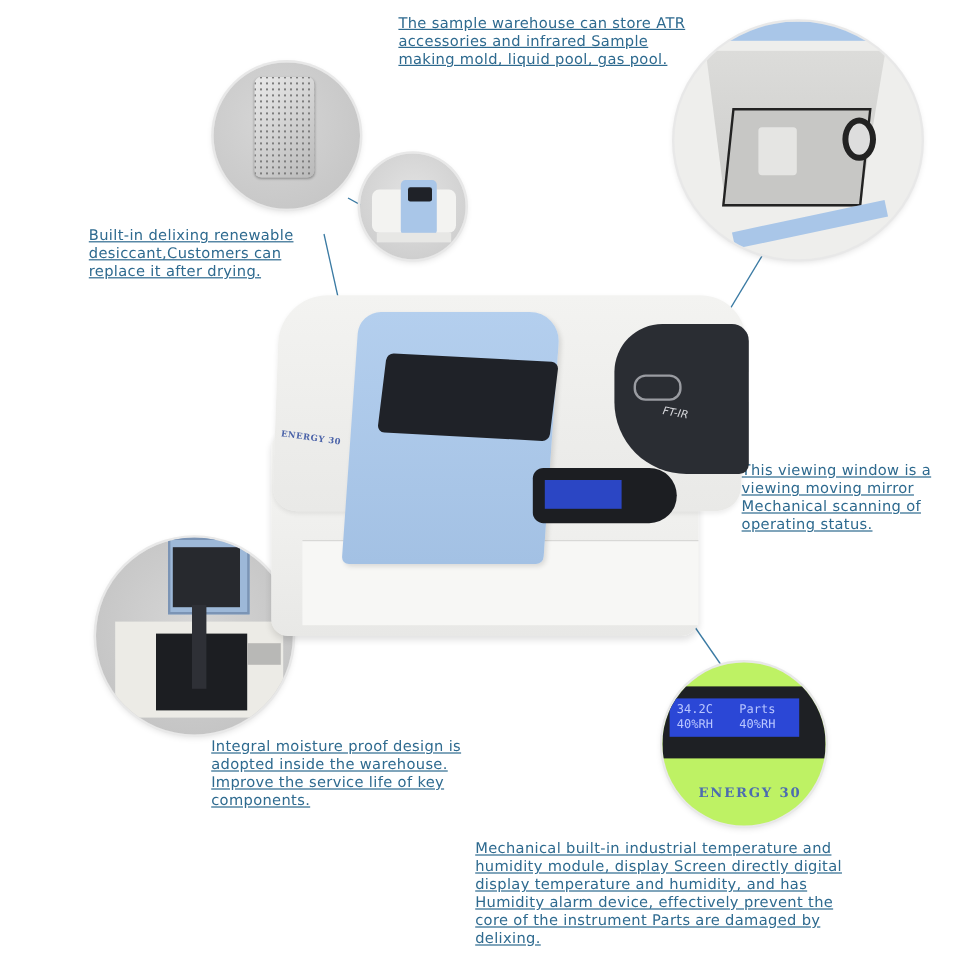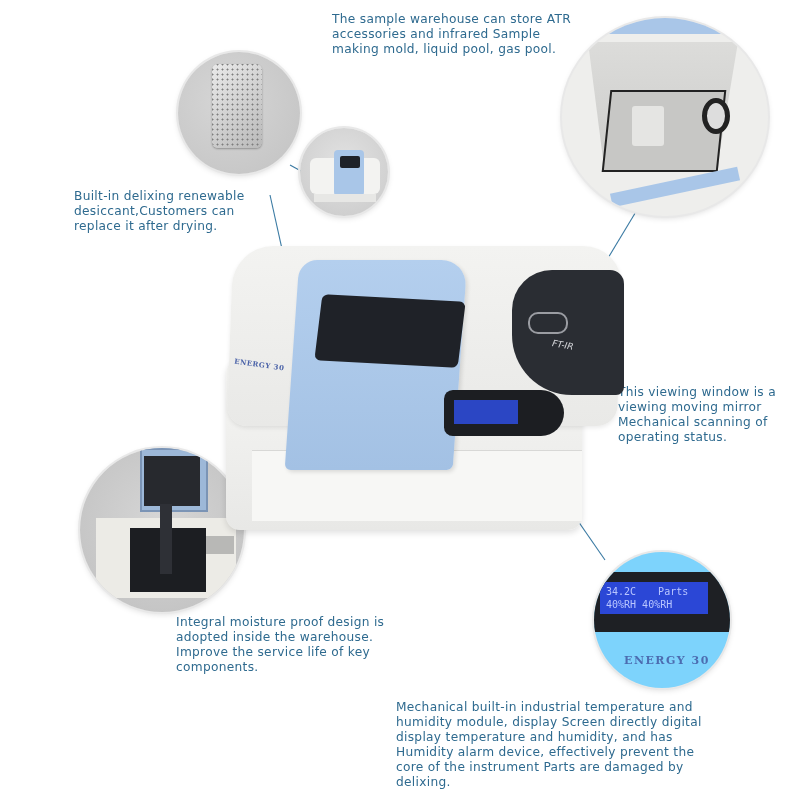--- a/index.html
+++ b/index.html
@@ -1,17 +1,17 @@
 <!DOCTYPE html>
 <html><head>
 <meta charset="utf-8">
 <style>
   html,body{margin:0;padding:0;background:#ffffff;}
   body{width:800px;height:800px;position:relative;overflow:hidden;font-family:"DejaVu Sans","Liberation Sans",sans-serif;}
-  .cap{position:absolute;color:#2e6a8f;font-size:12.2px;line-height:15px;letter-spacing:0.3px;margin:0;white-space:pre-line;}
+  .cap{position:absolute;color:#2e6a8f;font-size:12.2px;line-height:15px;letter-spacing:0.3px;margin:0;white-space:pre-line;text-decoration:underline;}
   .circle{position:absolute;border-radius:50%;overflow:hidden;box-shadow:0 0 0 2px #e8e8e8, 0 2px 6px rgba(0,0,0,0.15);}
   svg.lines{position:absolute;left:0;top:0;width:800px;height:800px;pointer-events:none;}
   .lcd{position:absolute;background:#2b47d6;color:#b9c6ff;font-family:"DejaVu Sans Mono","Liberation Mono",monospace;}
 </style>
 </head>
 <body>
 
 <svg class="lines" viewBox="0 0 800 800">
   <g stroke="#3a7aa3" stroke-width="1.1" fill="none">
     <line x1="590" y1="288" x2="640" y2="205"></line>
@@ -66,28 +66,28 @@
 
 <div class="circle" style="left:80px;top:448px;width:164px;height:164px;background:radial-gradient(circle at 50% 45%,#d6d6d6,#bfbfbf);">
   <div style="position:absolute;left:60px;top:0;width:64px;height:60px;background:#9db8d8;border:2px solid #7b94b5;"></div>
   <div style="position:absolute;left:64px;top:8px;width:56px;height:50px;background:#27292e;"></div>
   <div style="position:absolute;left:16px;top:70px;width:140px;height:80px;background:#ecebe6;"></div>
   <div style="position:absolute;left:50px;top:80px;width:76px;height:64px;background:#1c1e22;"></div>
   <div style="position:absolute;left:80px;top:56px;width:12px;height:70px;background:#2e3036;"></div>
   <div style="position:absolute;left:126px;top:88px;width:28px;height:18px;background:#b8b8b6;"></div>
 </div>
 
-<div class="circle" style="left:594px;top:552px;width:136px;height:136px;background:#7dd3fc;">
+<div class="circle" style="left:552px;top:552px;width:136px;height:136px;background:#bef264;">
   <div style="position:absolute;left:0;top:20px;width:136px;height:60px;background:#1e2024;"></div>
   <div class="lcd" style="left:6px;top:30px;width:108px;height:32px;font-size:10px;line-height:13px;padding:3px 0 0 6px;box-sizing:border-box;">
     <div style="display:flex;gap:22px;">
       <span>34.2C</span>
       <span>Parts</span>
     </div>
-    <div style="display:flex;gap:6px;">
+    <div style="display:flex;gap:22px;">
       <span>40%RH</span>
       <span>40%RH</span>
     </div>
   </div>
   <div style="position:absolute;left:30px;top:102px;font-size:11px;font-weight:bold;letter-spacing:1.5px;color:#4c6cb0;font-family:'DejaVu Serif',serif;">ENERGY 30</div>
 </div>
 
 <div style="position:absolute;left:222px;top:240px;width:400px;height:320px;">
 
   <div style="position:absolute;left:4px;top:120px;width:356px;height:170px;background:linear-gradient(180deg,#f6f6f4,#e8e8e6);border-radius:14px;box-shadow:0 3px 6px rgba(0,0,0,0.12);"></div>

